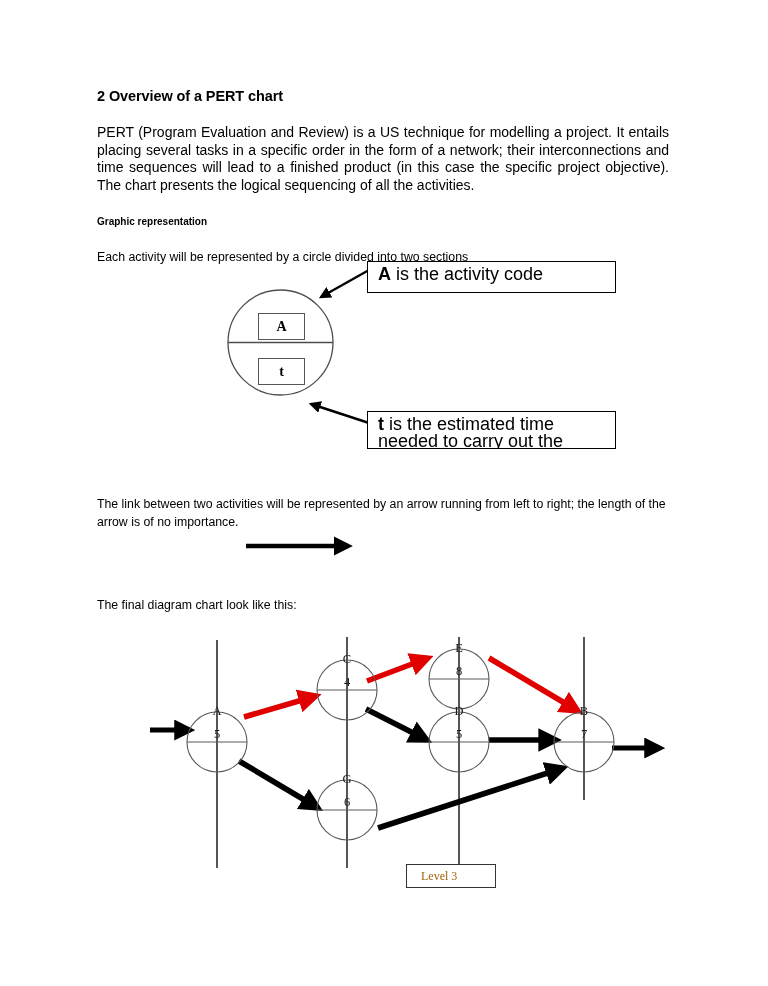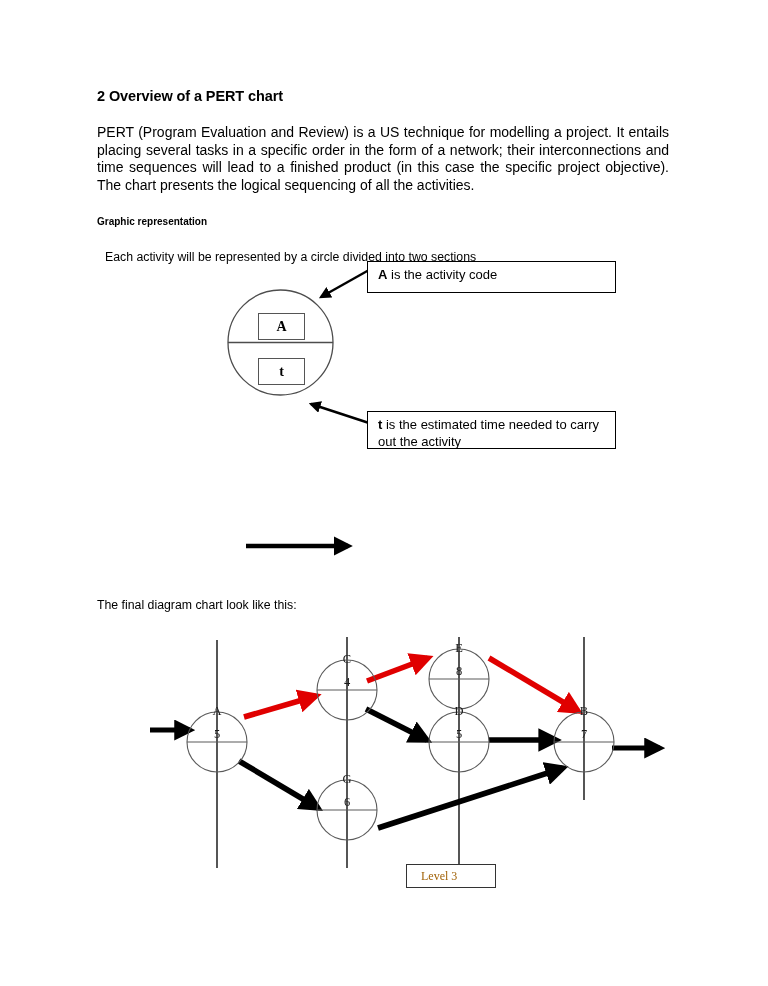--- a/index.html
+++ b/index.html
@@ -37,36 +37,36 @@
     text-align: justify;
   }
   h2.sub-heading {
     font-size: 10px;
     font-weight: bold;
     margin: 22px 0 0 0;
   }
   p.lead {
     font-size: 12.3px;
     line-height: 17.5px;
-    margin: 22px 0 0 8px;
+    margin: 22px 0 0 0;
   }
   .svg-layer {
     position: absolute;
     left: 0;
     top: 0;
     width: 768px;
     height: 986px;
     pointer-events: none;
   }
   .callout {
     position: absolute;
     border: 1px solid #000000;
     background: #ffffff;
     box-sizing: border-box;
-    font-size: 13px;
+    font-size: 18px;
     line-height: 17px;
     padding: 4px 8px 2px 10px;
     overflow: hidden;
   }
   .callout b { font-weight: bold; }
   #callout-a { left: 367px; top: 261px; width: 249px; height: 32px; }
   #callout-t { left: 367px; top: 411px; width: 249px; height: 38px; }
   .inner-box {
     position: absolute;
     border: 1px solid #555555;
@@ -159,20 +159,21 @@
   <div class="inner-box" id="box-t">t</div>
 
   <div class="callout" id="callout-a">
     <b>A</b><span> is the activity code</span>
   </div>
 
   <div class="callout" id="callout-t">
     <b>t</b><span> is the estimated time needed to carry out the activity</span>
   </div>
 
+  <p class="para-link">The link between two activities will be represented by an arrow running from left to right; the length of the arrow is of no importance.</p>
   <p class="para-final">The final diagram chart look like this:</p>
 
   <svg class="svg-layer">
 
     <line x1="217" y1="640" x2="217" y2="868" stroke="#2b2b2b" stroke-width="1.6"></line>
     <line x1="347" y1="637" x2="347" y2="868" stroke="#2b2b2b" stroke-width="1.6"></line>
     <line x1="459" y1="637" x2="459" y2="876" stroke="#2b2b2b" stroke-width="1.6"></line>
     <line x1="584" y1="637" x2="584" y2="800" stroke="#2b2b2b" stroke-width="1.6"></line>
 
     <line x1="150" y1="730" x2="190" y2="730" stroke="#000000" stroke-width="5" marker-end="url(#arrowBlackBig)"></line>

